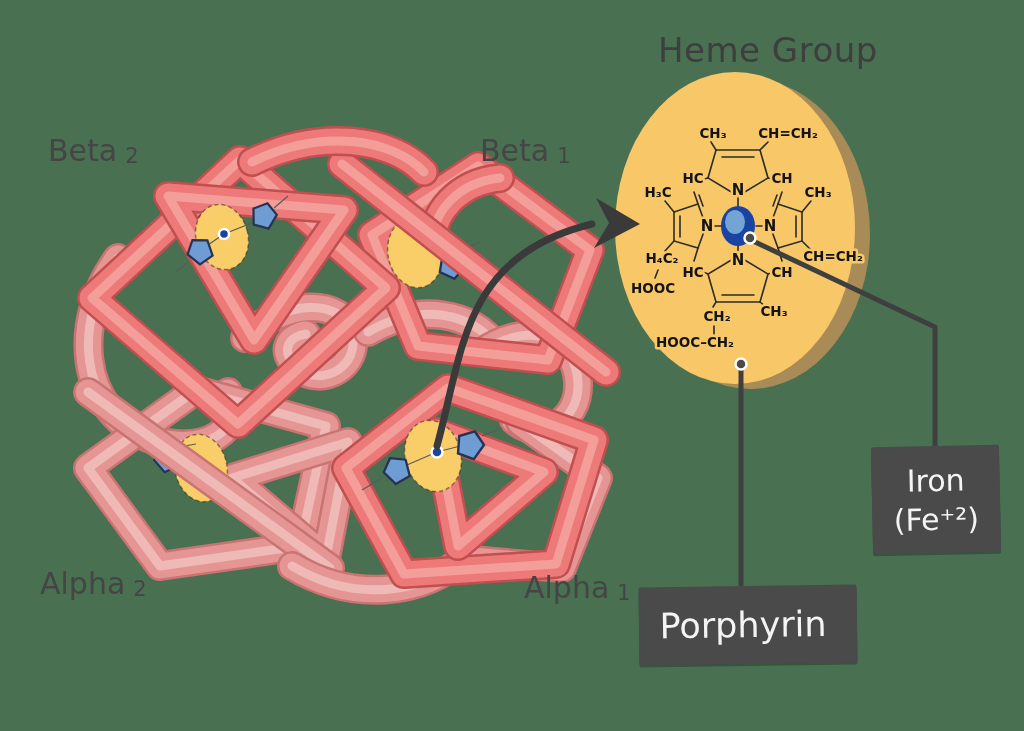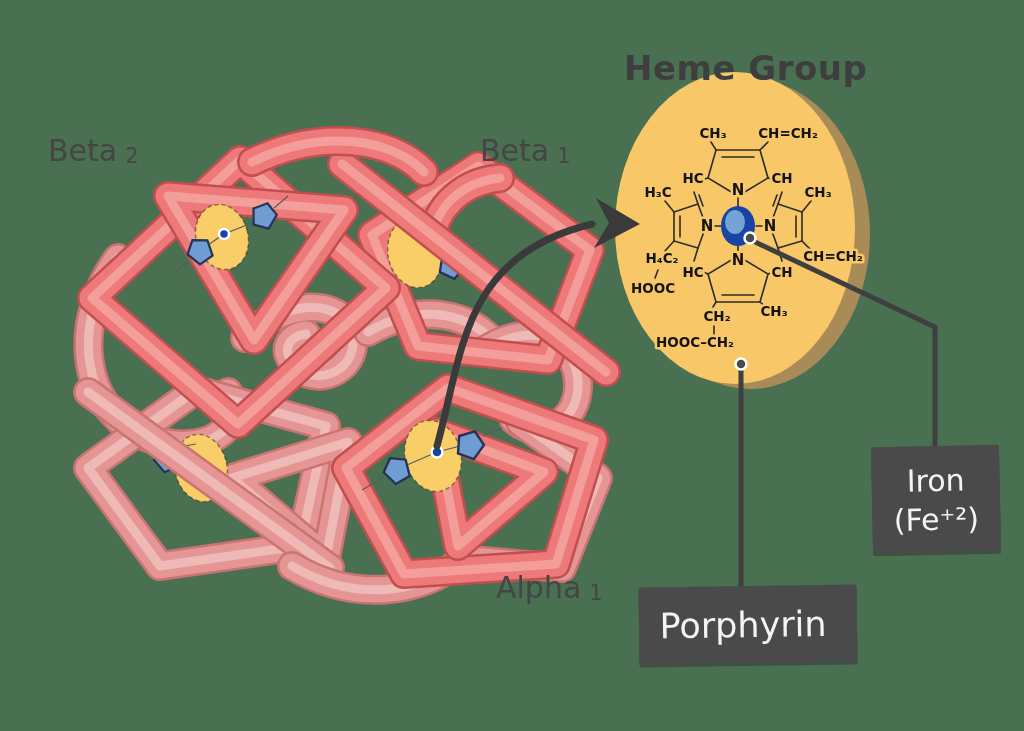--- a/index.html
+++ b/index.html
@@ -26,25 +26,25 @@
   .bond{stroke:#2B2B2B;stroke-width:1.6;fill:none;stroke-linecap:round;}
   .thinline{stroke:#5a5a5a;stroke-width:1.2;fill:none;}
   .chem-label{font-family:"DejaVu Sans",sans-serif;font-weight:bold;font-size:13.5px;fill:var(--chem-text);
               text-anchor:middle;paint-order:stroke;stroke:var(--heme-circle);stroke-width:5px;stroke-linejoin:round;}
   .n-label{font-size:15px;}
   .connector{stroke:var(--connector);stroke-width:5;fill:none;}
   .dot{fill:#4A4A4A;stroke:#FFFFFF;stroke-width:2.5;}
   .arrow-line{stroke:#3A3A3A;stroke-width:7;fill:none;stroke-linecap:round;}
   .arrow-head{fill:#3A3A3A;}
   .overlay{position:absolute;color:var(--label-dark);}
-  .title{left:624px;top:30px;font-size:34px;font-weight:bold;letter-spacing:.5px;color:#3E3E3E;margin-top:18px;}
+  .title{left:658px;top:30px;font-size:34px;font-weight:normal;letter-spacing:.5px;color:#3E3E3E;}
   .subunit{font-size:30px;font-weight:normal;white-space:nowrap;}
   .subunit .sub{font-size:21px;margin-left:8px;vertical-align:-2px;}
   #label-beta2{left:48px;top:133px;}  #label-beta1{left:480px;top:133px;}
-  #label-alpha2{left:40px;top:566px;} #label-alpha1{left:496px;top:570px;text-align:center;}
+  #label-alpha2{left:40px;top:566px;} #label-alpha1{left:524px;top:570px;text-align:center;}
   .callout{position:absolute;background:var(--box-bg);color:var(--box-text);display:flex;
            flex-direction:column;align-items:center;justify-content:center;border-radius:2px;
            box-shadow:0 2px 0 rgba(0,0,0,.25);}
   #iron-box{left:872px;top:446px;width:128px;height:107px;font-size:30px;line-height:1.3;transform:rotate(-1.2deg);}
   #porphyrin-box{left:639px;top:586px;width:208px;height:78px;font-size:35px;transform:rotate(-0.8deg);padding-right:10px;}
 </style>
 </head>
 <body>
 
 <div id="stage">
@@ -260,20 +260,23 @@
   </svg>
 
   <div class="overlay title">Heme Group</div>
 
   <div class="overlay subunit" id="label-beta2">
     <span>Beta</span><span class="sub">2</span>
   </div>
   <div class="overlay subunit" id="label-beta1">
     <span>Beta</span><span class="sub">1</span>
   </div>
+  <div class="overlay subunit" id="label-alpha2">
+    <span>Alpha</span><span class="sub">2</span>
+  </div>
   <div class="overlay subunit" id="label-alpha1">
     <span>Alpha</span><span class="sub">1</span>
   </div>
 
   <div class="callout" id="iron-box">
     <span>Iron</span>
     <span>(Fe⁺²)</span>
   </div>
   <div class="callout" id="porphyrin-box">
     <span>Porphyrin</span>

